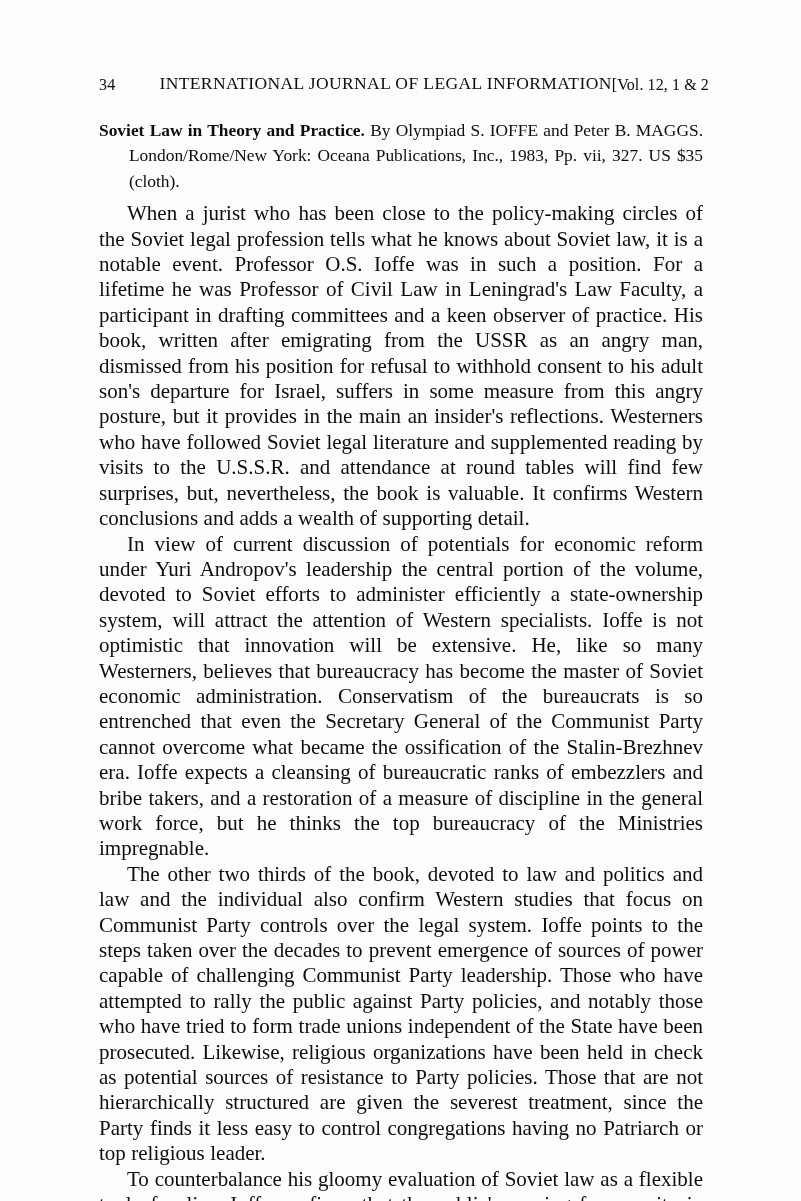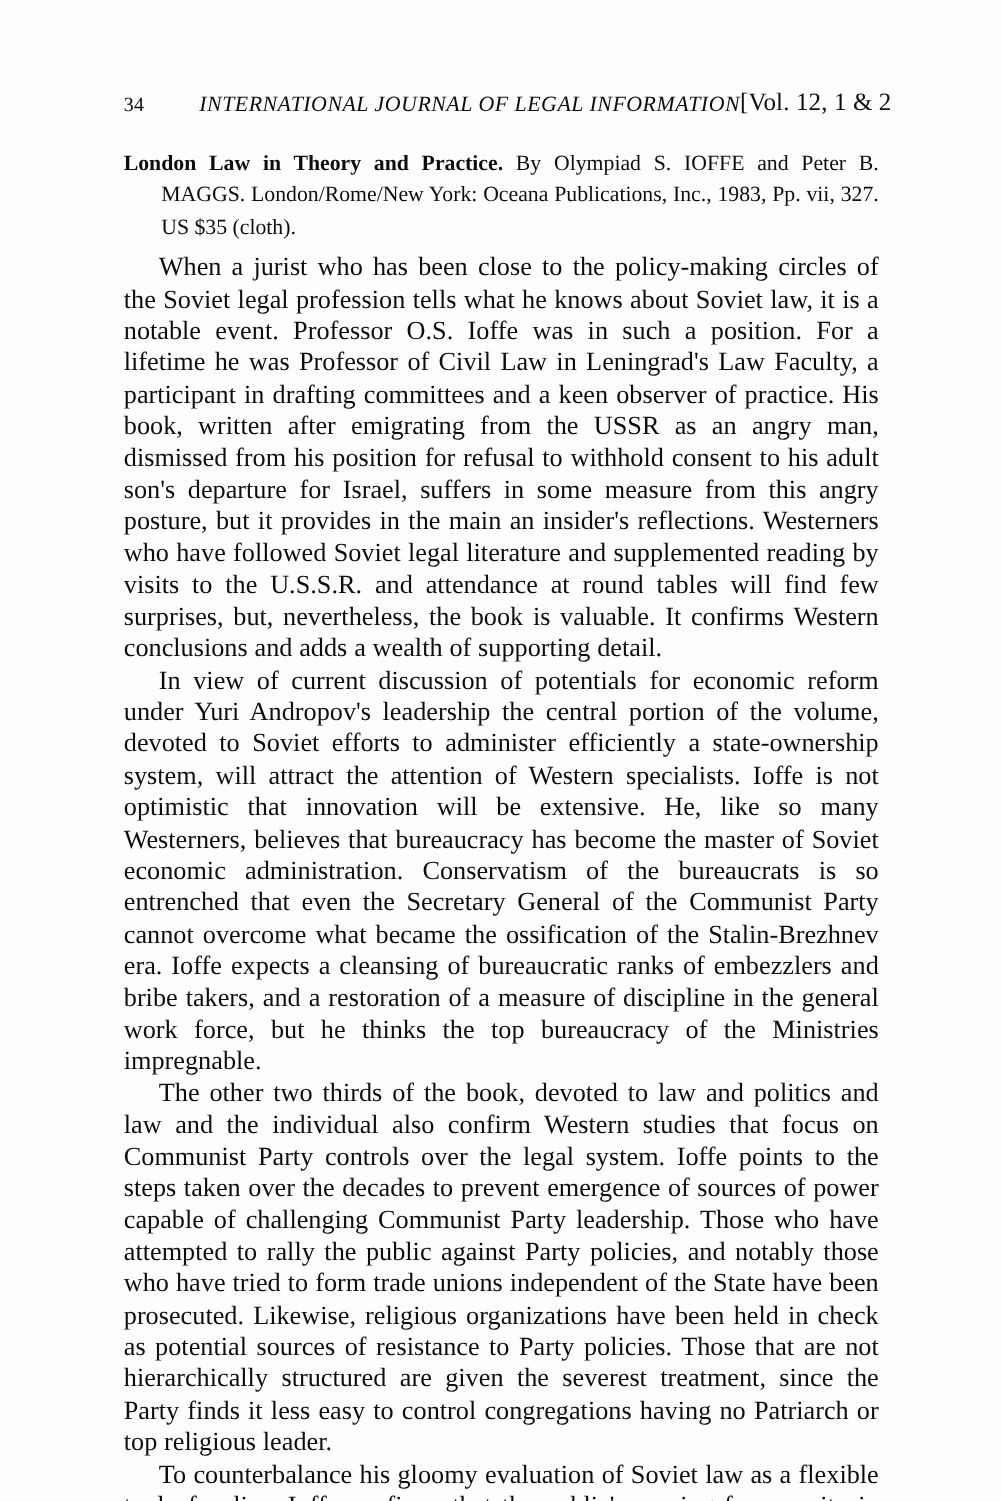--- a/index.html
+++ b/index.html
@@ -31,27 +31,26 @@
     height: 22px;
     display: flex;
     align-items: flex-end;
     white-space: nowrap;
   }
   .folio {
     font-size: 16px;
     letter-spacing: .2px;
   }
   .journal-title {
-    font-style: italic;
     font-size: 17.5px;
     letter-spacing: .4px;
     margin-left: 44px;
   }
   .volume-note {
-    font-size: 20px;
+    font-size: 16px;
     margin-left: auto;
     letter-spacing: .1px;
   }
 
   
   .column {
     position: absolute;
     left: 99px;
     top: 118px;
     width: 604px;
@@ -93,21 +92,21 @@
 
   <div class="running-head">
     <span class="folio">34</span>
     <span class="journal-title">INTERNATIONAL JOURNAL OF LEGAL INFORMATION</span>
     <span class="volume-note">[Vol. 12, 1 &amp; 2</span>
   </div>
 
   <div class="column">
 
     <p class="citation">
-      <span class="book-title">London Law in Theory and Practice.</span><span> By Olympiad S. IOFFE and Peter B. MAGGS. London/Rome/New York: Oceana Publications, Inc., 1983, Pp. vii, 327. US $35 (cloth).</span>
+      <span class="book-title">Soviet Law in Theory and Practice.</span><span> By Olympiad S. IOFFE and Peter B. MAGGS. London/Rome/New York: Oceana Publications, Inc., 1983, Pp. vii, 327. US $35 (cloth).</span>
     </p>
 
     <p class="body">When a jurist who has been close to the policy-making circles of the Soviet legal profession tells what he knows about Soviet law, it is a notable event. Professor O.S. Ioffe was in such a position. For a lifetime he was Professor of Civil Law in Leningrad's Law Faculty, a participant in drafting committees and a keen observer of practice. His book, written after emigrating from the USSR as an angry man, dismissed from his position for refusal to withhold consent to his adult son's departure for Israel, suffers in some measure from this angry posture, but it provides in the main an insider's reflections. Westerners who have followed Soviet legal literature and supplemented reading by visits to the U.S.S.R. and attendance at round tables will find few surprises, but, nevertheless, the book is valuable. It confirms Western conclusions and adds a wealth of supporting detail.</p>
 
     <p class="body">In view of current discussion of potentials for economic reform under Yuri Andropov's leadership the central portion of the volume, devoted to Soviet efforts to administer efficiently a state-ownership system, will attract the attention of Western specialists. Ioffe is not optimistic that innovation will be extensive. He, like so many Westerners, believes that bureaucracy has become the master of Soviet economic administration. Conservatism of the bureaucrats is so entrenched that even the Secretary General of the Communist Party cannot overcome what became the ossification of the Stalin-Brezhnev era. Ioffe expects a cleansing of bureaucratic ranks of embezzlers and bribe takers, and a restoration of a measure of discipline in the general work force, but he thinks the top bureaucracy of the Ministries impregnable.</p>
 
     <p class="body">The other two thirds of the book, devoted to law and politics and law and the individual also confirm Western studies that focus on Communist Party controls over the legal system. Ioffe points to the steps taken over the decades to prevent emergence of sources of power capable of challenging Communist Party leadership. Those who have attempted to rally the public against Party policies, and notably those who have tried to form trade unions independent of the State have been prosecuted. Likewise, religious organizations have been held in check as potential sources of resistance to Party policies. Those that are not hierarchically structured are given the severest treatment, since the Party finds it less easy to control congregations having no Patriarch or top religious leader.</p>
 
     <p class="body tail">To counterbalance his gloomy evaluation of Soviet law as a flexible tool of policy, Ioffe confirms that the public's craving for security in employment relations is met satisfactorily. It is almost impossible to dismiss a rank and file worker. Only those in managerial positions may be dismissed at the whim of a supervisor. Litigation in this field is over</p>
 

